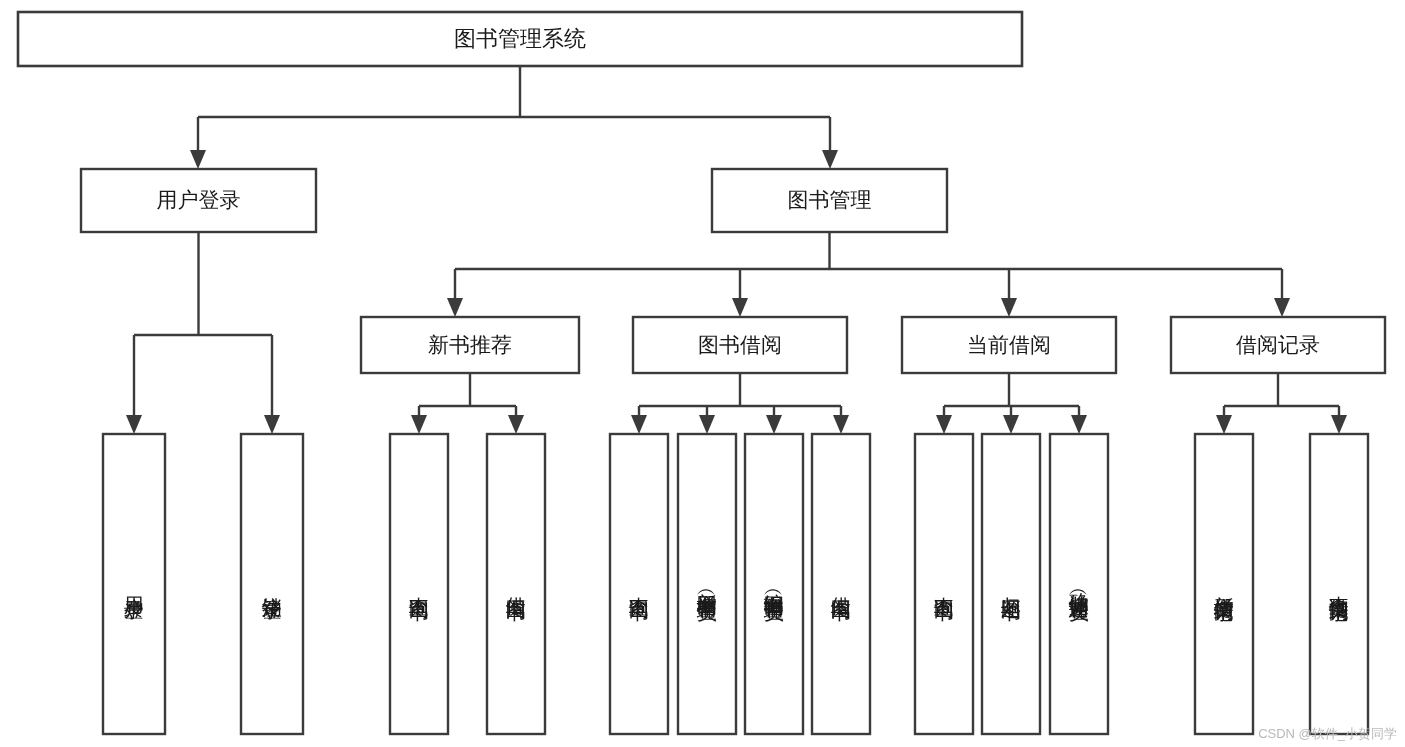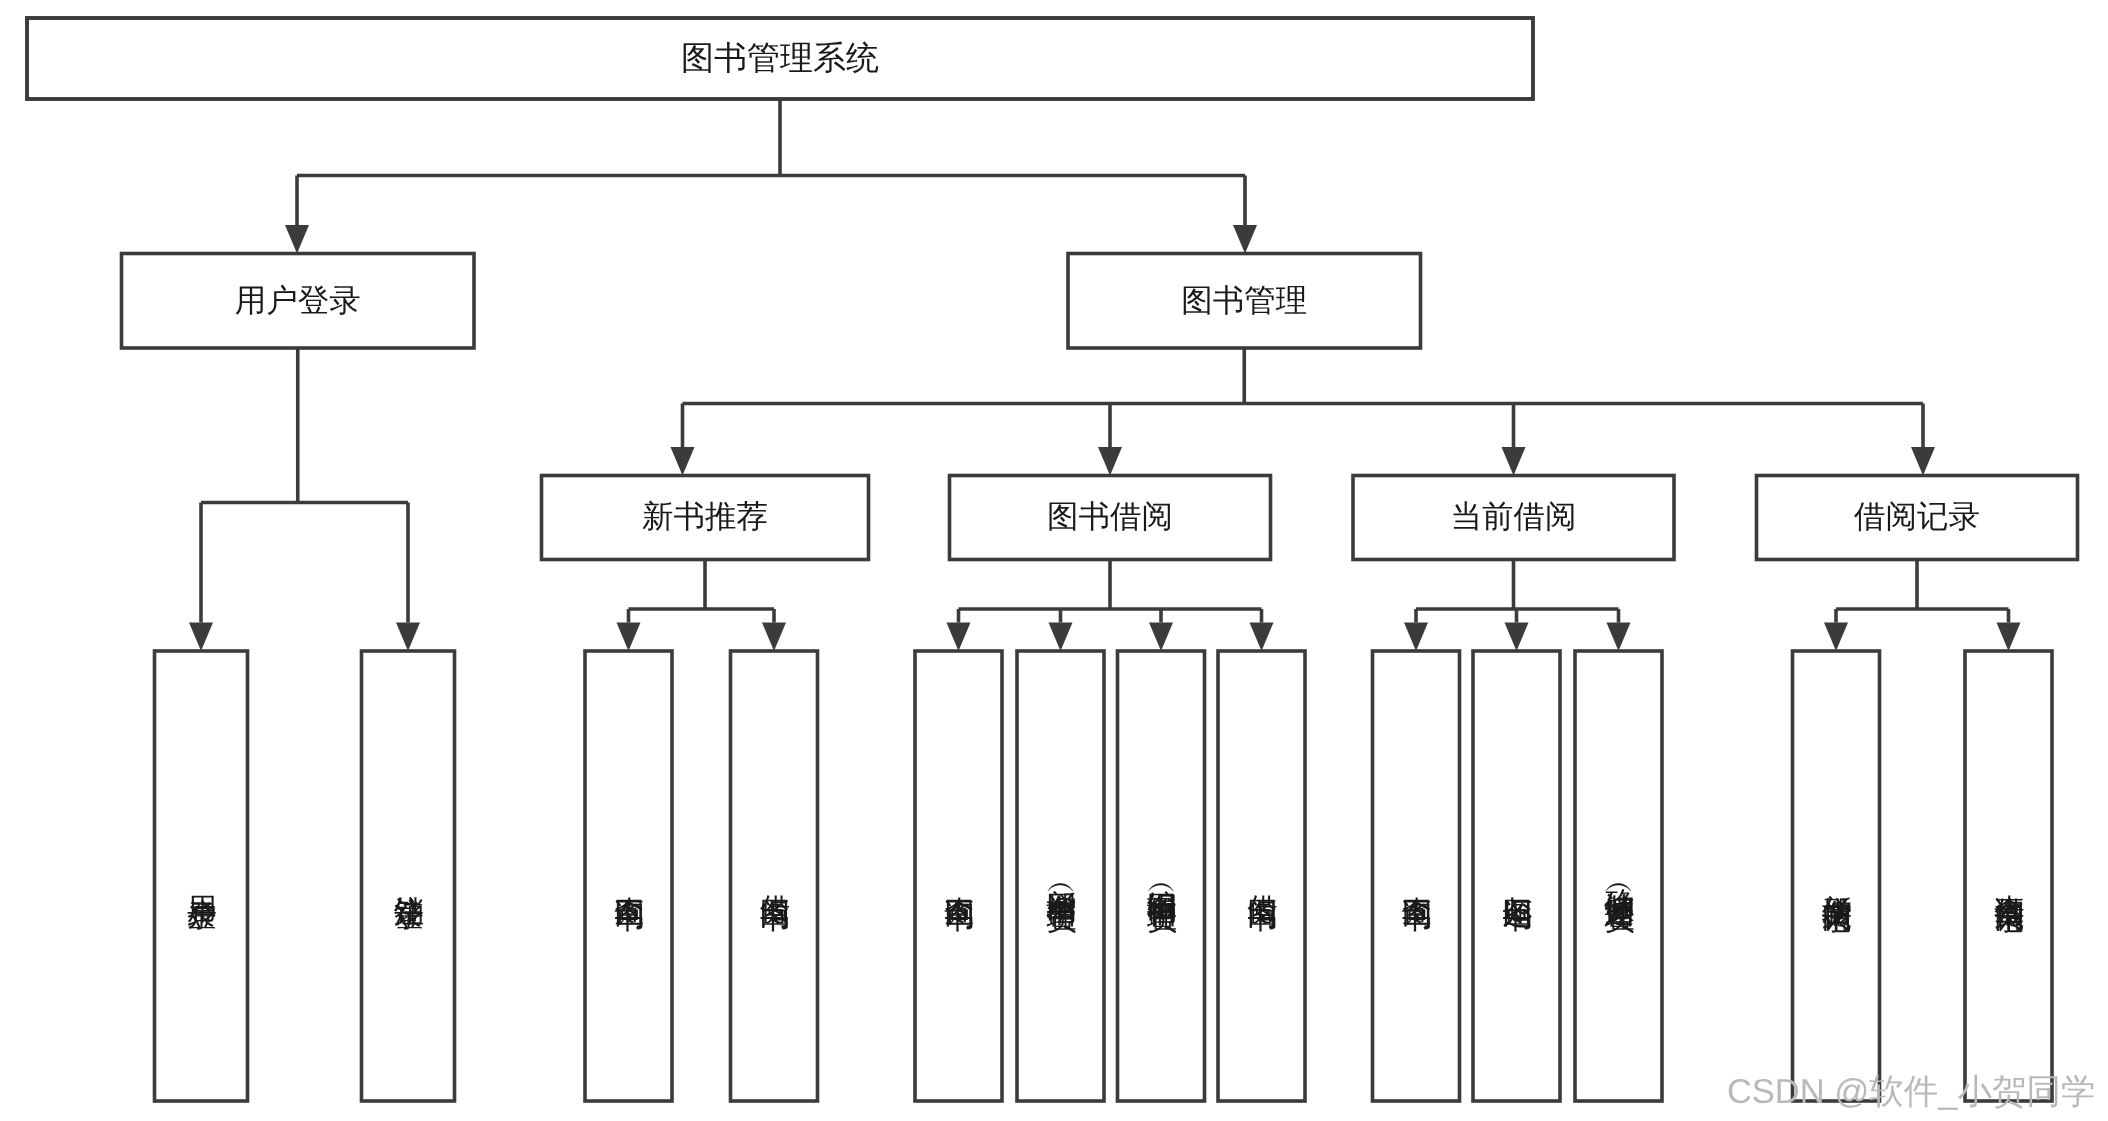--- a/index.html
+++ b/index.html
@@ -73,21 +73,21 @@
     line-height: 1.12;
     color: #1a1a1a;
     letter-spacing: 1.5px;
     white-space: nowrap;
   }
   .watermark {
     position: absolute;
     right: 8px;
     bottom: 4px;
     font-family: "Liberation Sans", "DejaVu Sans", sans-serif;
-    font-size: 23px;
+    font-size: 13px;
     color: #b9b9b9;
     white-space: nowrap;
     pointer-events: none;
   }
 </style>
 </head>
 <body>
 
 <div id="diagram-root">
 

